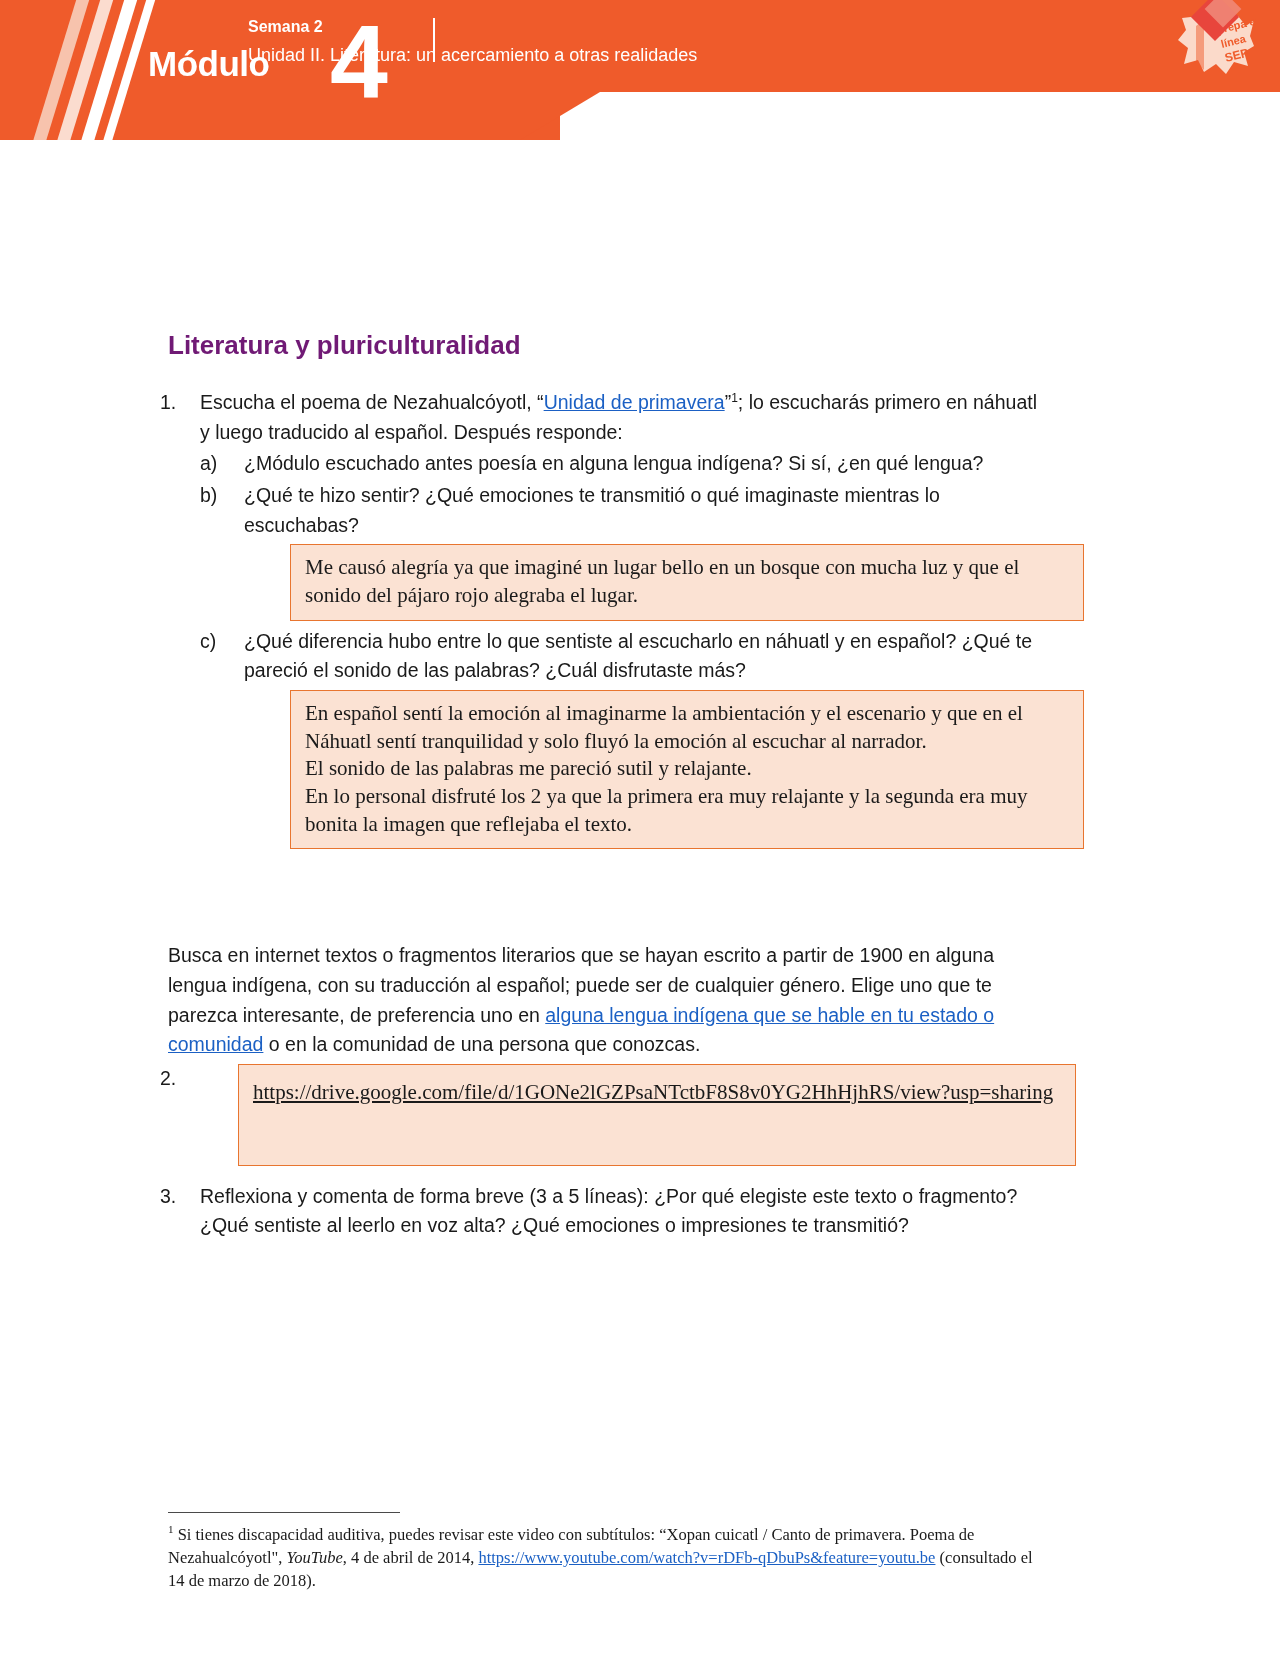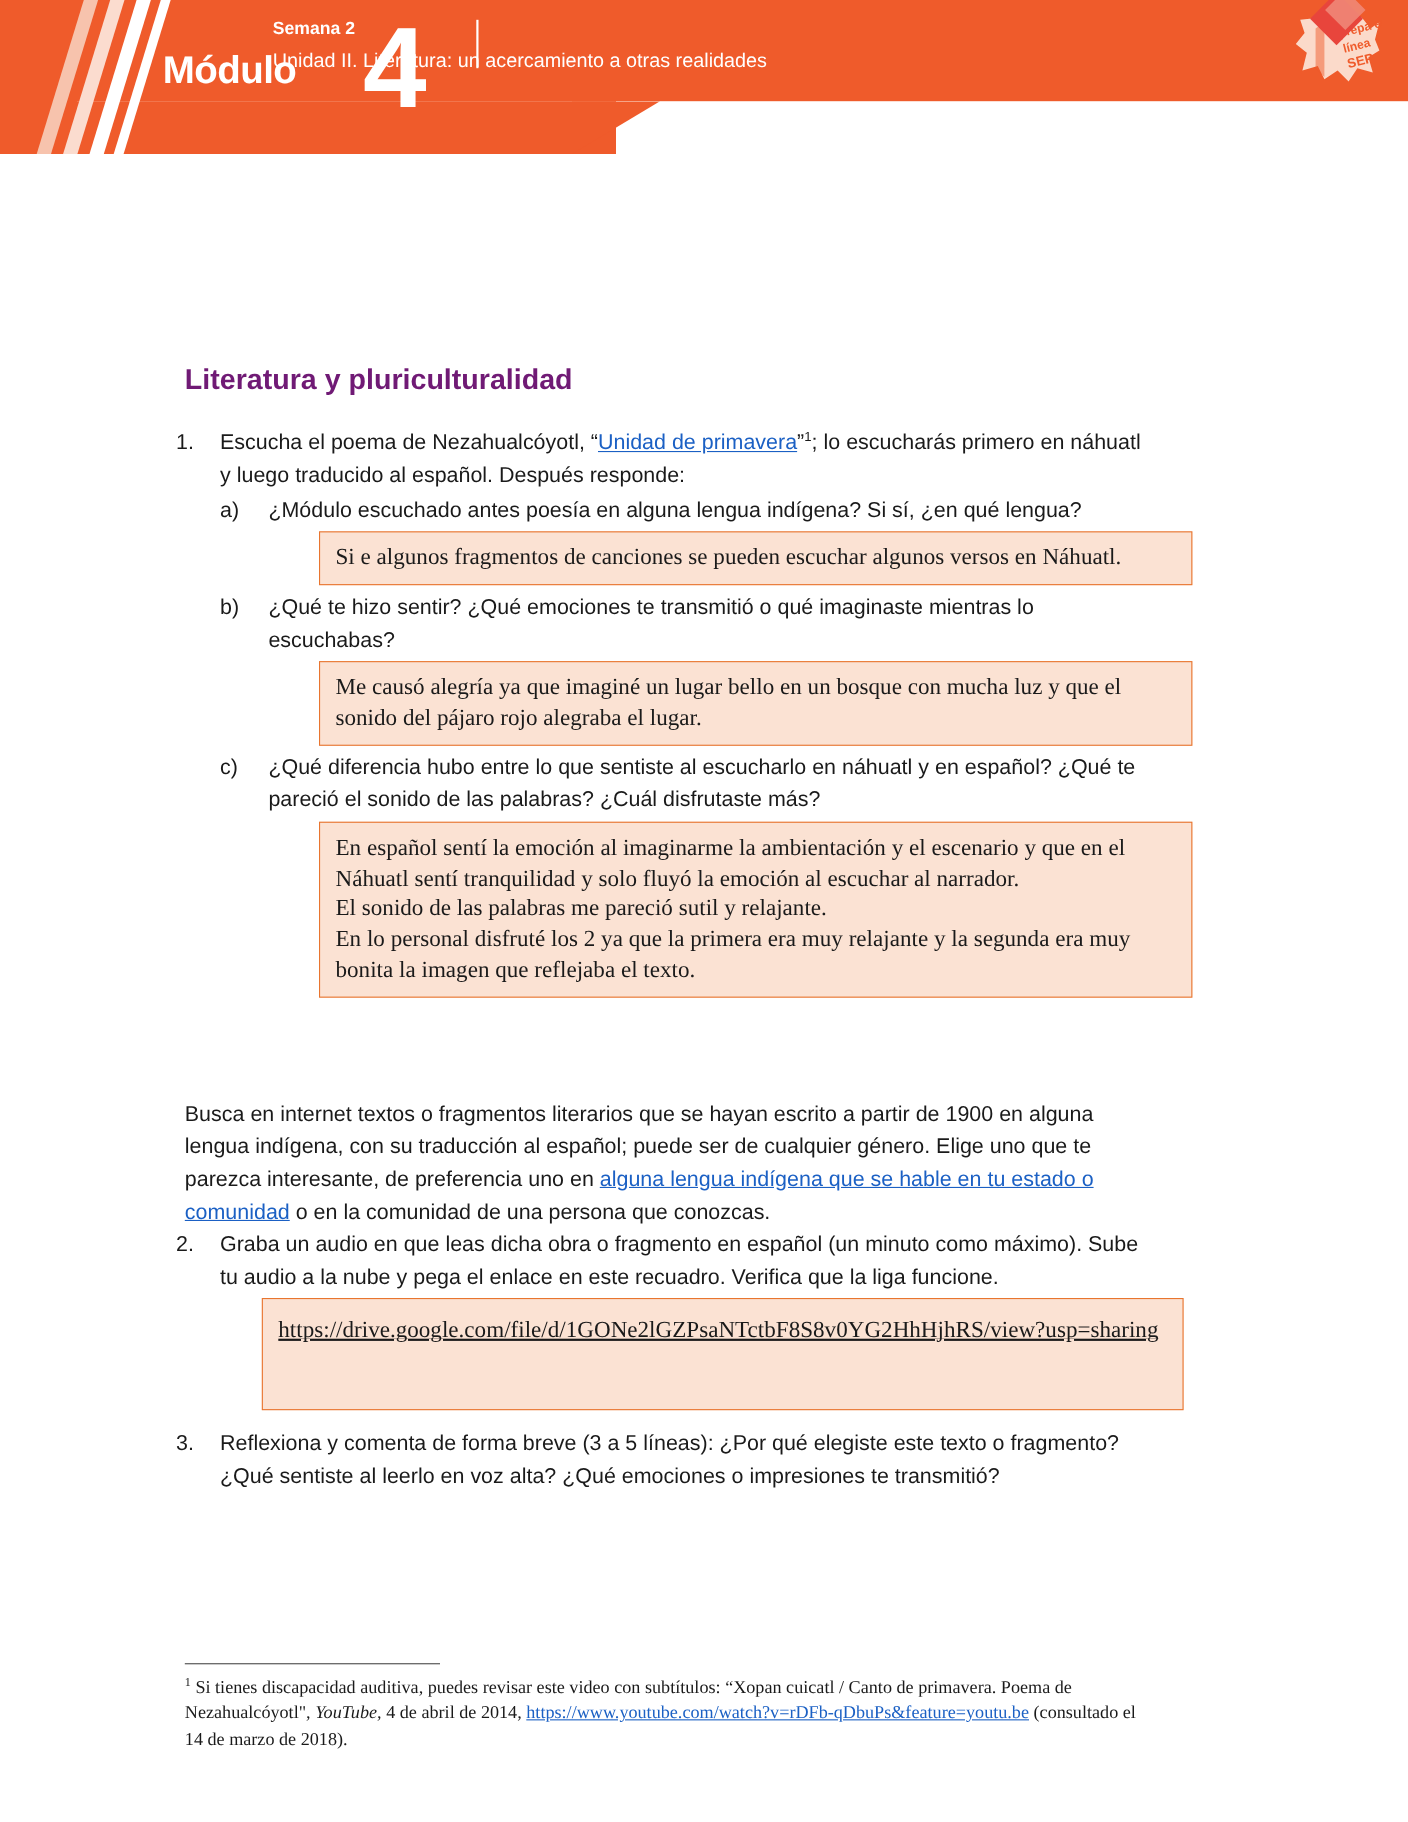--- a/index.html
+++ b/index.html
@@ -272,23 +272,20 @@
 
       <li class="num-item">
         <span class="marker">1.</span>
         <span>Escucha el poema de Nezahualcóyotl, “</span><a class="link" href="#">Unidad de primavera</a><span>”</span><span class="footref">1</span><span>; lo escucharás primero en náhuatl y luego traducido al español. Después responde:</span>
 
         <ol class="sub-list">
 
           <li class="alpha-item">
             <span class="marker">a)</span>
             <span>¿Módulo escuchado antes poesía en alguna lengua indígena? Si sí, ¿en qué lengua?</span>
-            <div class="answer-box a1">
-              <p>Si e algunos fragmentos de canciones se pueden escuchar algunos versos en Náhuatl.</p>
-            </div>
           </li>
 
           <li class="alpha-item">
             <span class="marker">b)</span>
             <span>¿Qué te hizo sentir? ¿Qué emociones te transmitió o qué imaginaste mientras lo escuchabas?</span>
             <div class="answer-box a2">
               <p>Me causó alegría ya que imaginé un lugar bello en un bosque con mucha luz y que el sonido del pájaro rojo alegraba el lugar.</p>
             </div>
           </li>
 
@@ -303,21 +300,20 @@
           </li>
         </ol>
       </li>
 
       <div class="spacer-lg"></div>
 
       <div class="plain-para"><span>Busca en internet textos o fragmentos literarios que se hayan escrito a partir de 1900 en alguna lengua indígena, con su traducción al español; puede ser de cualquier género. Elige uno que te parezca interesante, de preferencia uno en </span><a class="link" href="#">alguna lengua indígena que se hable en tu estado o comunidad</a><span> o en la comunidad de una persona que conozcas.</span></div>
 
       <li class="num-item">
         <span class="marker">2.</span>
-        <span>Graba un audio en que leas dicha obra o fragmento en español (un minuto como máximo). Sube tu audio a la nube y pega el enlace en este recuadro. Verifica que la liga funcione.</span>
         <div class="answer-box url-box">
           <a href="#">https://drive.google.com/file/d/1GONe2lGZPsaNTctbF8S8v0YG2HhHjhRS/view?usp=sharing</a>
         </div>
       </li>
 
       <div class="spacer-sm"></div>
 
       <li class="num-item">
         <span class="marker">3.</span>
         <span>Reflexiona y comenta de forma breve (3 a 5 líneas): ¿Por qué elegiste este texto o fragmento? ¿Qué sentiste al leerlo en voz alta? ¿Qué emociones o impresiones te transmitió?</span>

